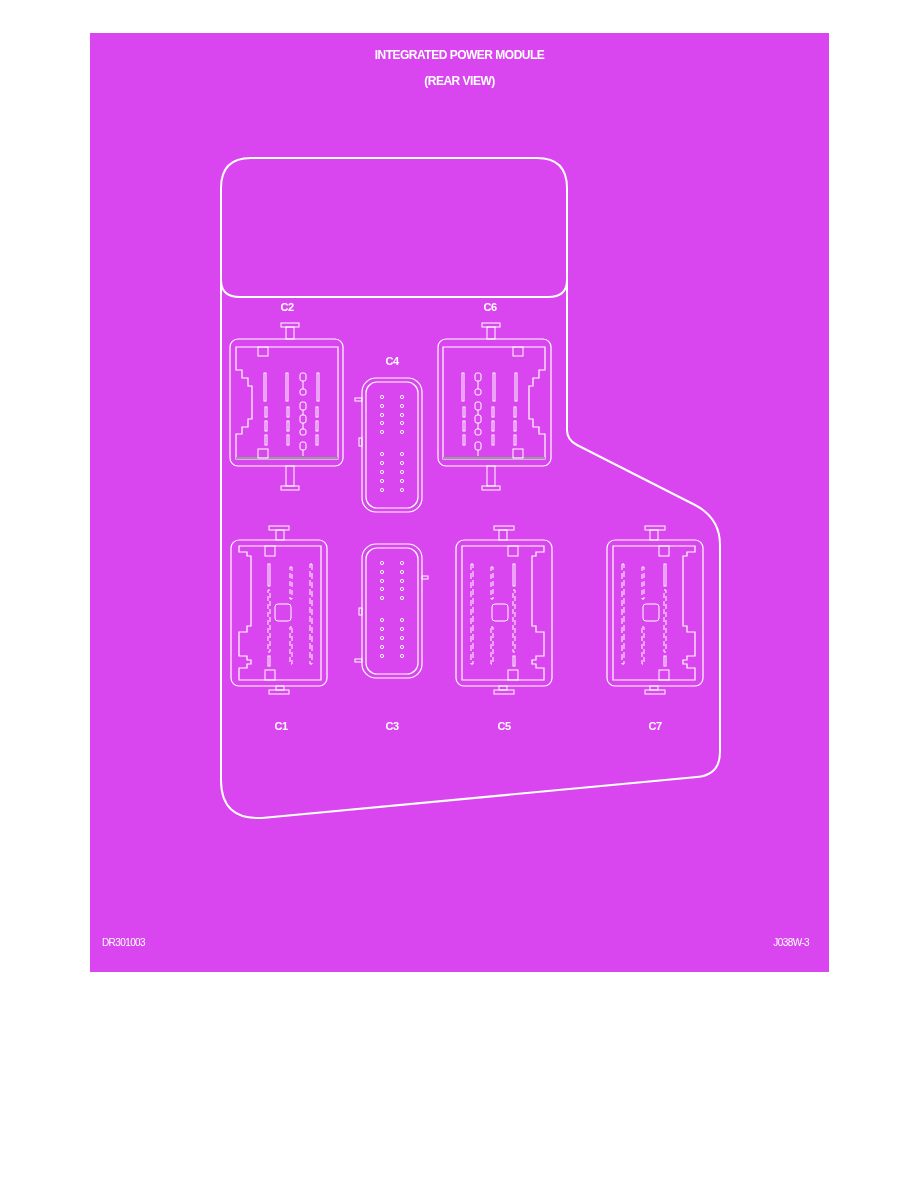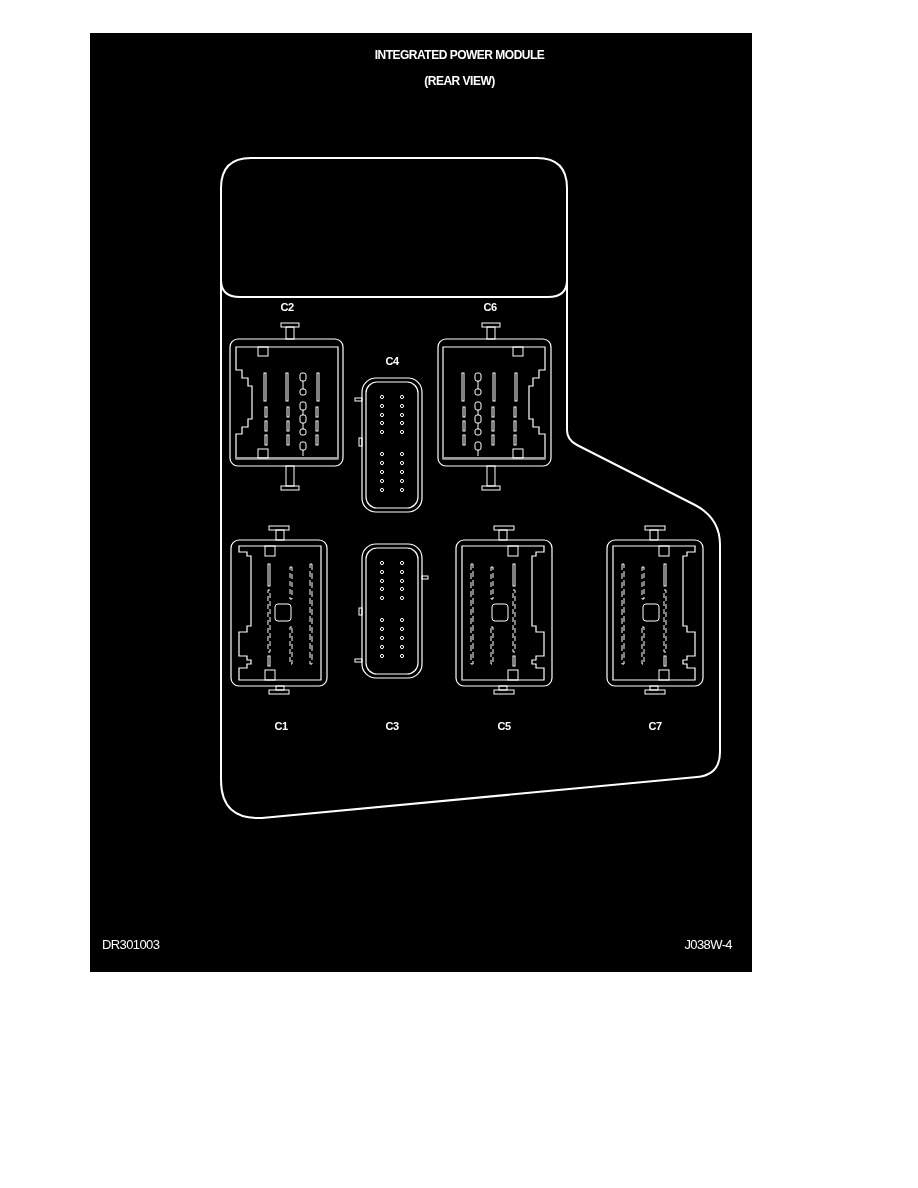--- a/index.html
+++ b/index.html
@@ -1,36 +1,36 @@
 <!DOCTYPE html>
 <html><head>
 <meta charset="utf-8">
 <style>
   html, body { margin: 0; padding: 0; background: #ffffff; }
   body { width: 918px; height: 1188px; position: relative; overflow: hidden;
          font-family: "Liberation Sans", sans-serif; }
-  .panel { position: absolute; left: 90px; top: 33px; width: 662px; height: 939px; background: #000000; }
+  .panel { position: absolute; left: 90px; top: 33px; width: 739px; height: 939px; background: #d946ef; }
   .title { position: absolute; left: 0; width: 739px; text-align: center; color: #ffffff;
            font-weight: bold; font-size: 12px; letter-spacing: -0.5px; line-height: 14px; }
   .title.l1 { top: 15px; }
   .title.l2 { top: 41px; }
-  .footer { position: absolute; top: 904px; color: #ffffff; font-size: 13px; letter-spacing: -0.6px; }
+  .footer { position: absolute; top: 904px; color: #ffffff; font-size: 10px; letter-spacing: -0.6px; }
   .footer.left { left: 12px; }
   .footer.right { right: 20px; }
   svg.diagram { position: absolute; left: 0; top: 0; }
   .lbl { fill: #ffffff; font-family: "Liberation Sans", sans-serif; font-weight: bold; font-size: 11px; letter-spacing: -0.5px; }
 </style>
 </head>
 <body>
 
 <div class="panel">
   <div class="title l1">INTEGRATED POWER MODULE</div>
   <div class="title l2">(REAR VIEW)</div>
   <div class="footer left">DR301003</div>
-  <div class="footer right">J038W-4</div>
+  <div class="footer right">J038W-3</div>
 </div>
 
 <svg class="diagram" width="918" height="1188" viewBox="0 0 918 1188">
   <defs>
 
     <g id="bigPower">
       <rect x="0" y="0" width="113" height="127" rx="8" fill="none" stroke="#fff" stroke-width="1.2"></rect>
       <path d="M6 8 H108 V120 H6 V95 H12 V88 H18 V80 H22 V47 H18 V39 H12 V31 H6 Z" fill="none" stroke="#fff" stroke-width="1.2"></path>
       <path d="M6 119 H108" stroke="#9a9a9a" stroke-width="2"></path>
       <rect x="28" y="8" width="10" height="9" fill="none" stroke="#fff" stroke-width="1"></rect>

